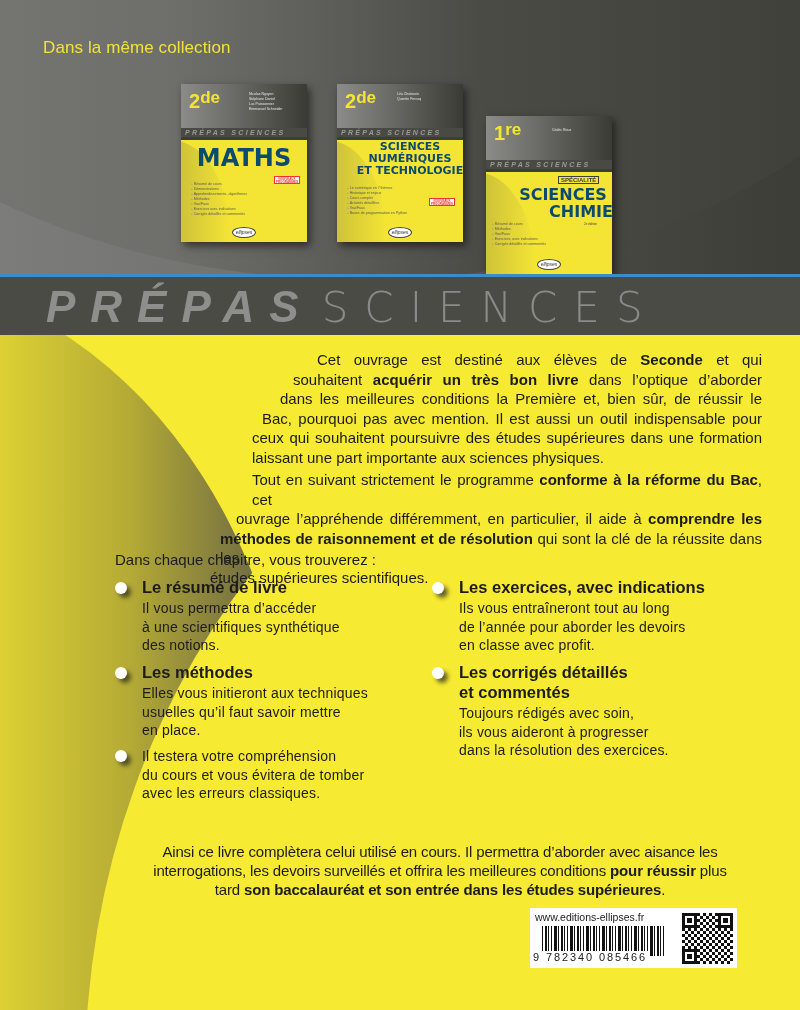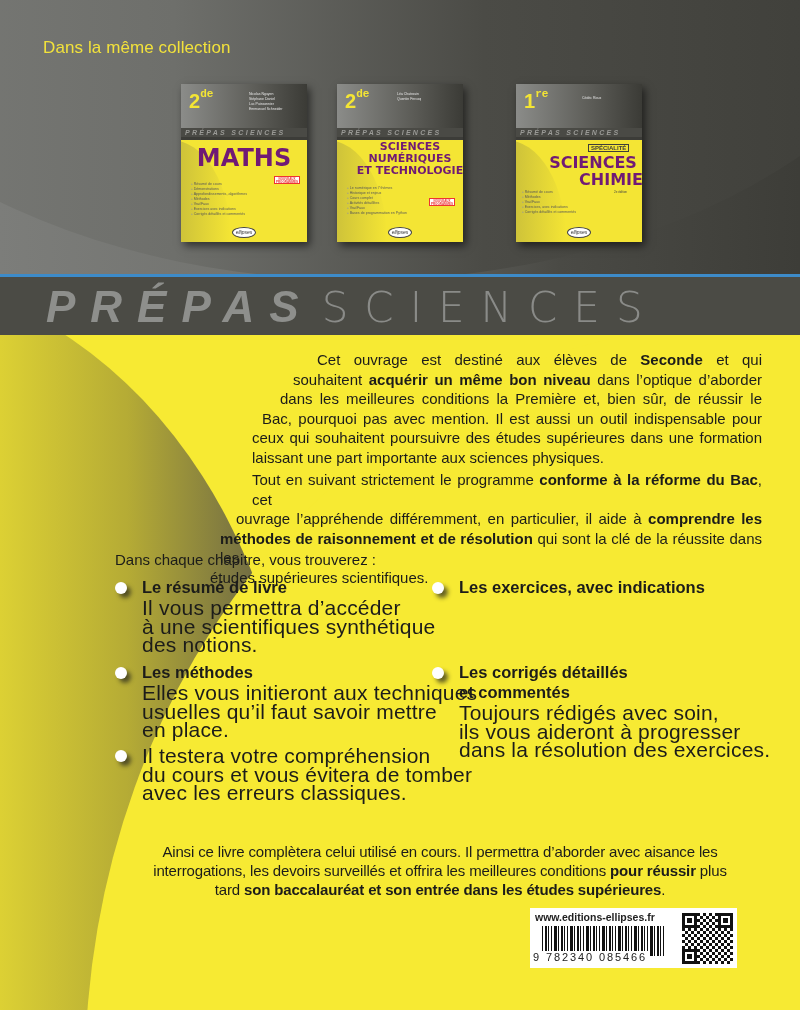--- a/index.html
+++ b/index.html
@@ -29,38 +29,38 @@
     overflow: hidden; background: #f4e534;
   }
   .book .cover-top {
     position: absolute; left: 0; top: 0; width: 100%; height: 44px;
     background: linear-gradient(90deg, #8b8c89 0%, #5c5c57 60%, #3b3b36 100%);
   }
   .book .level {
     position: absolute; left: 8px; top: 6px; color: #f4e534;
     font-weight: bold; font-size: 20px;
   }
-  .book .level sup { font-size: 11px; vertical-align: top; position: relative; top: -2px; font-family: Liberation Mono, monospace; }
+  .book .level sup { font-size: 17px; vertical-align: top; position: relative; top: -2px; }
   .book .authors {
     position: absolute; left: 68px; top: 8px; font-size: 3.5px; color: #e6e6e6; line-height: 5px;
   }
   .book .band {
     position: absolute; left: 0; top: 44px; width: 100%; height: 9px; background: #4a4a45;
     color: #9a9a96; font-size: 7px; font-style: italic; font-weight: bold;
     letter-spacing: 2.3px; line-height: 9px; padding-left: 4px; white-space: nowrap;
   }
   .book .series-line {
     position: absolute; left: 0; top: 53px; width: 100%; height: 3px; background: #3c3c38;
   }
   .book .curve {
     position: absolute; left: -70px; top: 56px; width: 120px; height: 200px; border-radius: 50%;
     background: linear-gradient(90deg, rgba(80,80,75,0.55), rgba(244,229,52,0));
   }
   .book .title {
-    position: absolute; left: 0; width: 100%; text-align: center; color: #701a75;
+    position: absolute; left: 0; width: 100%; text-align: center; color: #0c4a6e;
     font-weight: bold; font-family: "DejaVu Sans", sans-serif;
   }
   .book .bullets {
     position: absolute; left: 10px; font-size: 3.6px; color: #5a5a55; line-height: 5px;
   }
   .book .bullets div::before { content: "● "; color: #9a9a96; font-size: 3px; }
   .book .badge {
     position: absolute; width: 26px; height: 8px; background: #fff; border: 1px solid #e33;
     color: #e33; font-size: 3px; font-weight: bold; text-align: center; line-height: 3px; padding-top: 1px;
   }
@@ -116,29 +116,29 @@
   .p2 .l4 { width: 552px; margin-left: auto; text-align-last: left; }
 
   .intro { top: 550px; left: 115px; }
 
   .feature { position: absolute; color: #1c1c1a; }
   .feature .dot {
     position: absolute; left: -27px; top: 5px; width: 12px; height: 12px; border-radius: 50%;
     background: #ffffff; box-shadow: 4px 4px 4px rgba(40,40,30,0.7);
   }
   .feature .ftitle { font-size: 16.5px; font-weight: bold; line-height: 20px; }
-  .feature .fdesc { font-size: 21px; line-height: 18.5px; margin-top: 2px; letter-spacing: 0.2px; }
+  .feature .fdesc { font-size: 14px; line-height: 18.5px; margin-top: 2px; letter-spacing: 0.2px; }
 
   .closing { top: 842px; left: 115px; width: 650px; font-size: 15px; line-height: 19px; letter-spacing: -0.15px; text-align: center; }
 
   
   .barcode-box {
     position: absolute; left: 530px; top: 908px; width: 207px; height: 60px; background: #ffffff;
   }
-  .barcode-box .url { position: absolute; left: 5px; top: 3px; font-size: 10.5px; color: #222; font-weight: bold; }
+  .barcode-box .url { position: absolute; left: 5px; top: 3px; font-size: 10.5px; color: #222; }
   .barcode-box .bars {
     position: absolute; left: 12px; top: 18px; width: 122px; height: 30px;
     background: repeating-linear-gradient(90deg,
       #111 0px, #111 1px, #fff 1px, #fff 3px, #111 3px, #111 5px, #fff 5px, #fff 6px,
       #111 6px, #111 7px, #fff 7px, #fff 9px, #111 9px, #111 10px, #fff 10px, #fff 12px,
       #111 12px, #111 15px, #fff 15px, #fff 16px);
   }
   .barcode-box .isbn-digits {
     position: absolute; left: 3px; top: 43px; font-size: 11px; color: #222; letter-spacing: 1.9px;
     background: #fff; padding-right: 2px;
@@ -211,21 +211,21 @@
       <div>Le numérique en 7 thèmes</div>
       <div>Historique et enjeux</div>
       <div>Cours complet</div>
       <div>Activités détaillées</div>
       <div>Vrai/Faux</div>
       <div>Bases de programmation en Python</div>
     </div>
     <div class="publisher">ellipses</div>
   </div>
 
-  <div class="book" style="left:516px;">
+  <div class="book" style="left:486px;margin-top:32px;">
     <div class="cover-top"></div>
     <div class="level"><span>1</span><sup>re</sup></div>
     <div class="authors" style="left:66px; top:12px;">
       <div>Cédric Roux</div>
     </div>
     <div class="band">PRÉPAS SCIENCES</div>
     <div class="series-line"></div>
     <div class="curve"></div>
     <div class="spec">SPÉCIALITÉ</div>
     <div class="title" style="top:70px; font-size:16px; line-height:17px; left:14px;">
@@ -251,21 +251,21 @@
   </div>
 </div>
 
 <div class="body-bg">
   <div class="shade"></div>
   <div class="shade-mask"></div>
 </div>
 
 <div class="text p1">
   <span class="line l1">Cet ouvrage est destiné aux élèves de <b>Seconde</b> et qui</span>
-  <span class="line l2">souhaitent <b>acquérir un même bon niveau</b> dans l’optique d’aborder</span>
+  <span class="line l2">souhaitent <b>acquérir un très bon livre</b> dans l’optique d’aborder</span>
   <span class="line l3">dans les meilleures conditions la Première et, bien sûr, de réussir le</span>
   <span class="line l4">Bac, pourquoi pas avec mention. Il est aussi un outil indispensable pour</span>
   <span class="line l5">ceux qui souhaitent poursuivre des études supérieures dans une formation</span>
   <span class="line l6">laissant une part importante aux sciences physiques.</span>
 </div>
 
 <div class="text p2">
   <span class="line l1">Tout en suivant strictement le programme <b>conforme à la réforme du Bac</b>, cet</span>
   <span class="line l2">ouvrage l’appréhende différemment, en particulier, il aide à <b>comprendre les</b></span>
   <span class="line l3"><b>méthodes de raisonnement et de résolution</b> qui sont la clé de la réussite dans les</span>
@@ -299,20 +299,25 @@
   <div class="fdesc">
     <div>Il testera votre compréhension</div>
       <div>du cours et vous évitera de tomber</div>
       <div>avec les erreurs classiques.</div>
   </div>
 </div>
 
 <div class="feature" style="left:459px; top:577px;">
   <span class="dot"></span>
   <div class="ftitle">Les exercices, avec indications</div>
+  <div class="fdesc">
+    <div>Ils vous entraîneront tout au long</div>
+      <div>de l’année pour aborder les devoirs</div>
+      <div>en classe avec profit.</div>
+  </div>
 </div>
 
 <div class="feature" style="left:459px; top:662px;">
   <span class="dot"></span>
   <div class="ftitle" style="white-space:pre-line;">Les corrigés détaillés
 et commentés</div>
   <div class="fdesc">
     <div>Toujours rédigés avec soin,</div>
       <div>ils vous aideront à progresser</div>
       <div>dans la résolution des exercices.</div>

